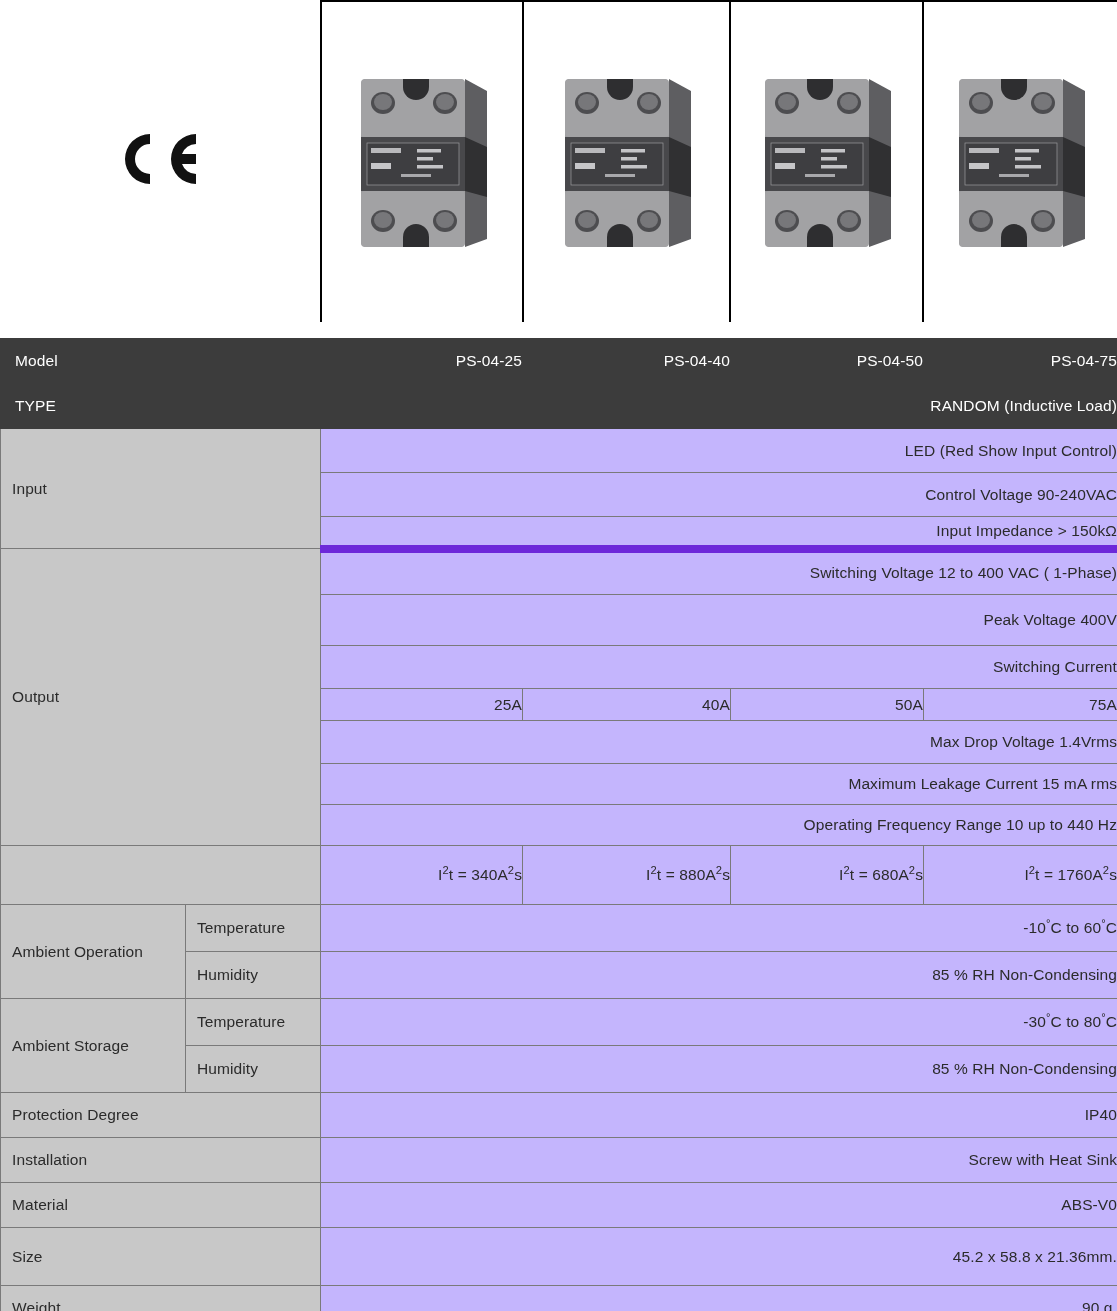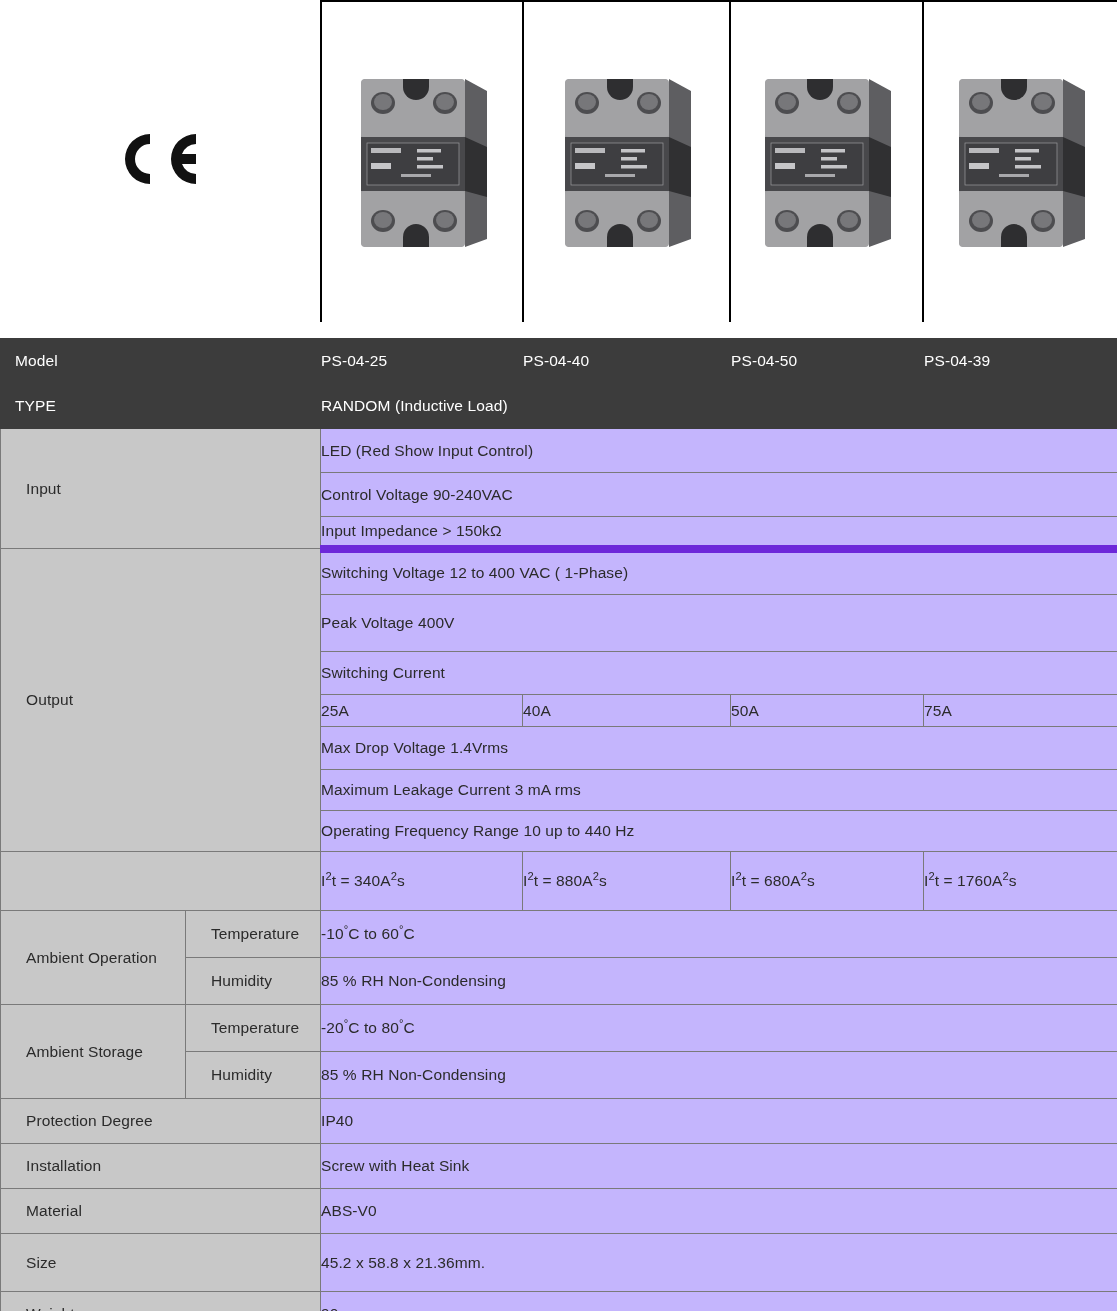--- a/index.html
+++ b/index.html
@@ -61,29 +61,29 @@
     position: absolute;
     left: 0; top: 338px;
     width: 1117px;
     border-collapse: collapse;
     table-layout: fixed;
   }
   td {
     border: 1px solid #7a7a7a;
     font-size: 15.5px;
     color: #2b2b2b;
-    text-align: left;
+    text-align: right;
     vertical-align: middle;
     font-weight: 400;
     letter-spacing: .1px;
   }
   td.lbl {
     background: #c8c8c8;
     text-align: left;
-    padding-left: 25px;
+    padding-left: 11px;
     color: #2b2b2b;
   }
   td.dark {
     background: #3c3c3c;
     color: #ffffff;
     border-color: #3c3c3c;
   }
   td.dark.lbl {
     background: #3c3c3c;
     color: #ffffff;
@@ -235,21 +235,21 @@
       <col style="width:193px">
       <col style="width:194px">
     </colgroup>
     <tbody>
 
       <tr style="height:45px">
         <td class="dark lbl" colspan="2">Model</td>
         <td class="dark">PS-04-25</td>
         <td class="dark">PS-04-40</td>
         <td class="dark">PS-04-50</td>
-        <td class="dark">PS-04-39</td>
+        <td class="dark">PS-04-75</td>
       </tr>
 
       <tr style="height:45px">
         <td class="dark lbl" colspan="2">TYPE</td>
         <td class="dark" colspan="4">RANDOM (Inductive Load)</td>
       </tr>
 
       <tr style="height:44px">
         <td class="lbl" colspan="2" rowspan="3">Input</td>
         <td class="val" colspan="4">LED (Red Show Input Control)</td>
@@ -258,37 +258,37 @@
         <td class="val" colspan="4">Control Voltage 90-240VAC</td>
       </tr>
       <tr style="height:32px">
         <td class="val" colspan="4">Input Impedance &gt; 150kΩ</td>
       </tr>
 
       <tr style="height:46px">
         <td class="lbl" colspan="2" rowspan="7">Output</td>
         <td class="val sep-strong" colspan="4">Switching Voltage 12 to 400 VAC ( 1-Phase)</td>
       </tr>
-      <tr style="height:57px">
+      <tr style="height:51px">
         <td class="val" colspan="4">Peak Voltage 400V</td>
       </tr>
       <tr style="height:43px">
         <td class="val" colspan="4">Switching Current</td>
       </tr>
       <tr style="height:32px">
         <td class="val">25A</td>
         <td class="val">40A</td>
         <td class="val">50A</td>
         <td class="val">75A</td>
       </tr>
       <tr style="height:43px">
         <td class="val" colspan="4">Max Drop Voltage 1.4Vrms</td>
       </tr>
       <tr style="height:41px">
-        <td class="val" colspan="4">Maximum Leakage Current 3 mA rms</td>
+        <td class="val" colspan="4">Maximum Leakage Current 15 mA rms</td>
       </tr>
       <tr style="height:41px">
         <td class="val" colspan="4">Operating Frequency Range 10 up to 440 Hz</td>
       </tr>
 
       <tr style="height:59px">
         <td class="lbl" colspan="2"></td>
         <td class="val">
           <span>I</span><sup>2</sup><span>t = </span><span>340</span><span>A</span><sup>2</sup><span>s</span>
         </td>
@@ -312,21 +312,21 @@
       </tr>
       <tr style="height:47px">
         <td class="lbl">Humidity</td>
         <td class="val" colspan="4">85 % RH Non-Condensing</td>
       </tr>
 
       <tr style="height:47px">
         <td class="lbl" rowspan="2">Ambient Storage</td>
         <td class="lbl">Temperature</td>
         <td class="val" colspan="4">
-          <span>-20</span><span class="deg">°</span><span>C to 80</span><span class="deg">°</span><span>C</span>
+          <span>-30</span><span class="deg">°</span><span>C to 80</span><span class="deg">°</span><span>C</span>
         </td>
       </tr>
       <tr style="height:47px">
         <td class="lbl">Humidity</td>
         <td class="val" colspan="4">85 % RH Non-Condensing</td>
       </tr>
 
       <tr style="height:45px">
         <td class="lbl" colspan="2">Protection Degree</td>
         <td class="val" colspan="4">IP40</td>

